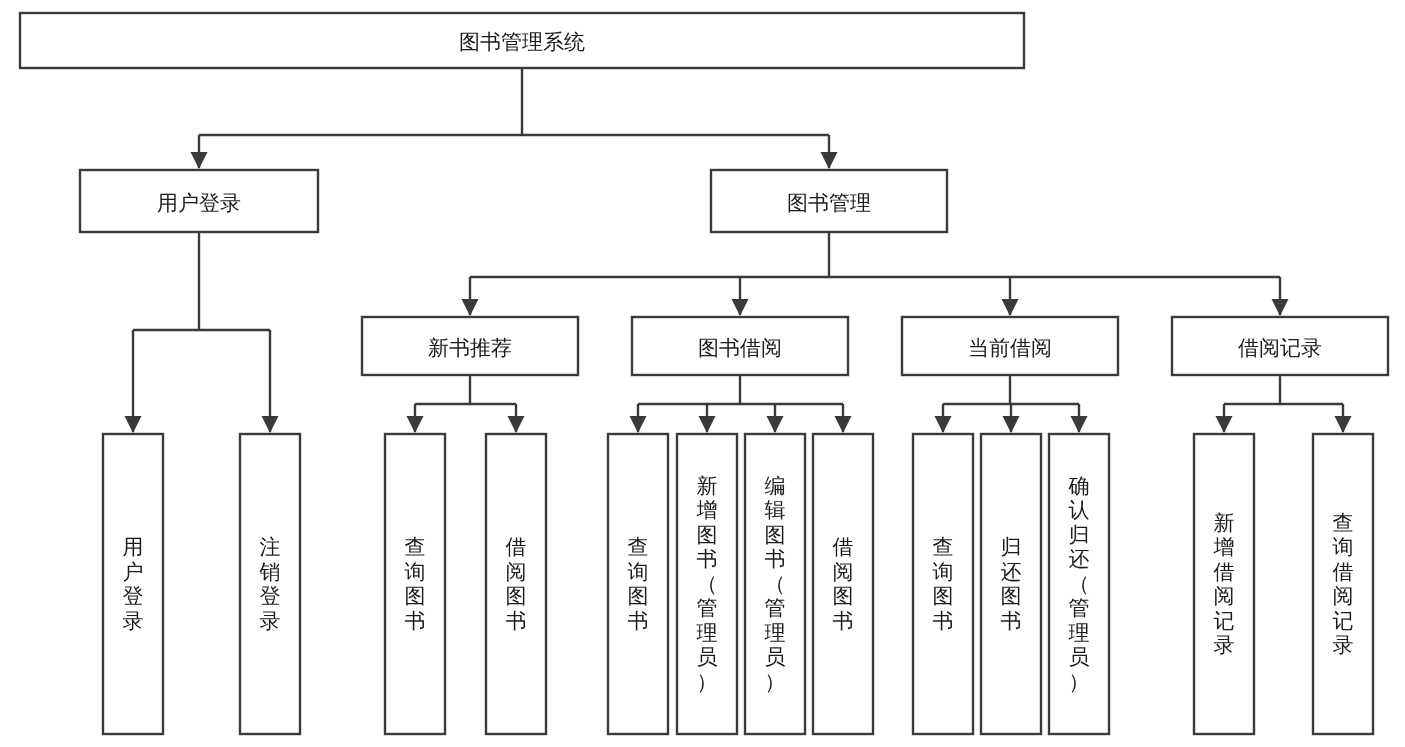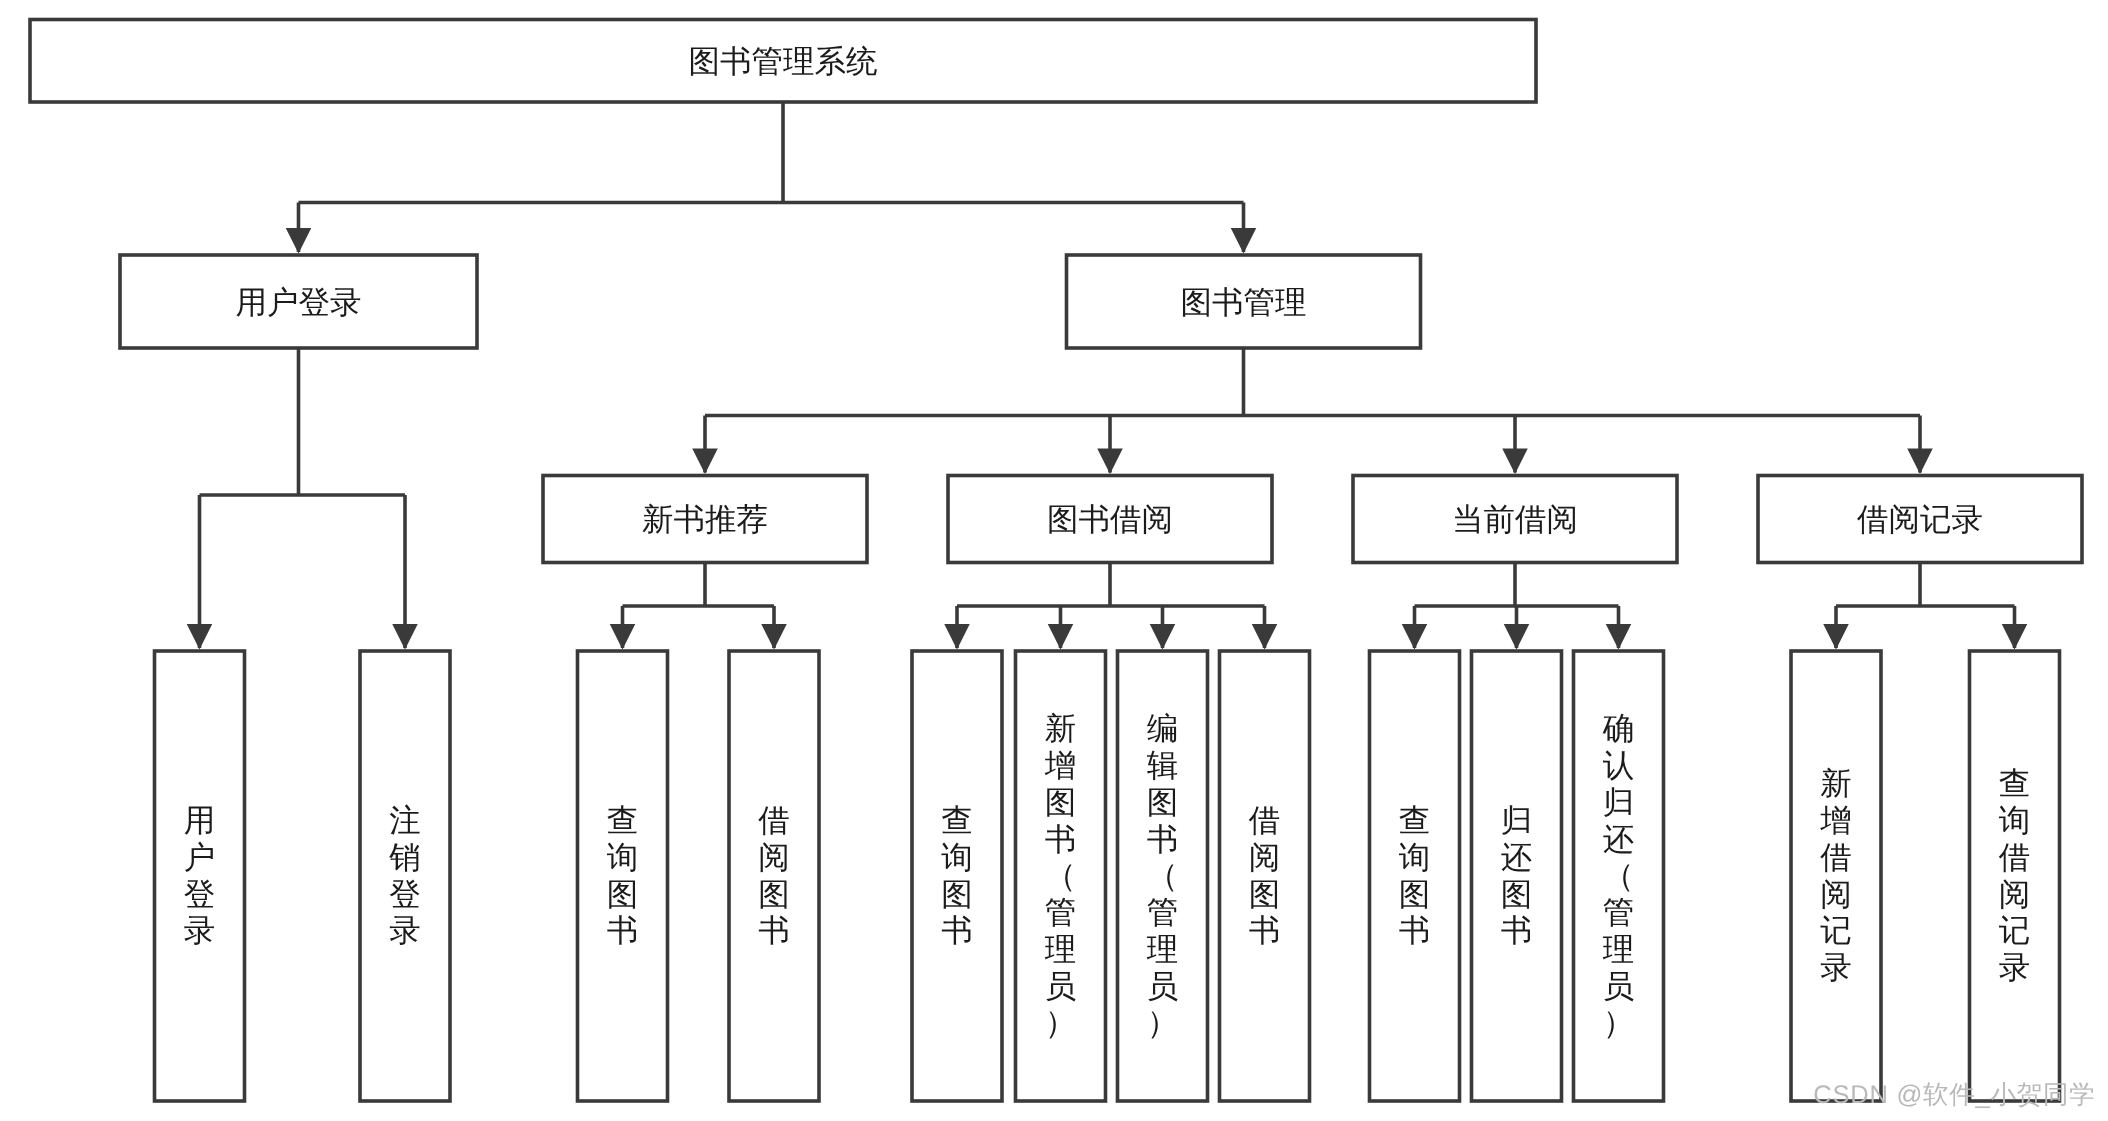--- a/index.html
+++ b/index.html
@@ -201,14 +201,13 @@
         <g>
           <rect x="1194" y="434" width="60" height="300" class="node-rect"></rect>
           <text x="1224" class="node-label-v"><tspan x="1224" y="529.61">新</tspan><tspan x="1224" y="554.11">增</tspan><tspan x="1224" y="578.61">借</tspan><tspan x="1224" y="603.11">阅</tspan><tspan x="1224" y="627.61">记</tspan><tspan x="1224" y="652.11">录</tspan></text>
         </g>
         <g>
           <rect x="1313" y="434" width="60" height="300" class="node-rect"></rect>
           <text x="1343" class="node-label-v"><tspan x="1343" y="529.61">查</tspan><tspan x="1343" y="554.11">询</tspan><tspan x="1343" y="578.61">借</tspan><tspan x="1343" y="603.11">阅</tspan><tspan x="1343" y="627.61">记</tspan><tspan x="1343" y="652.11">录</tspan></text>
         </g>
       </g>
   </svg>
-  <div class="watermark">CSDN @软件_小贺同学</div>
 </div>
 
 </body></html>

